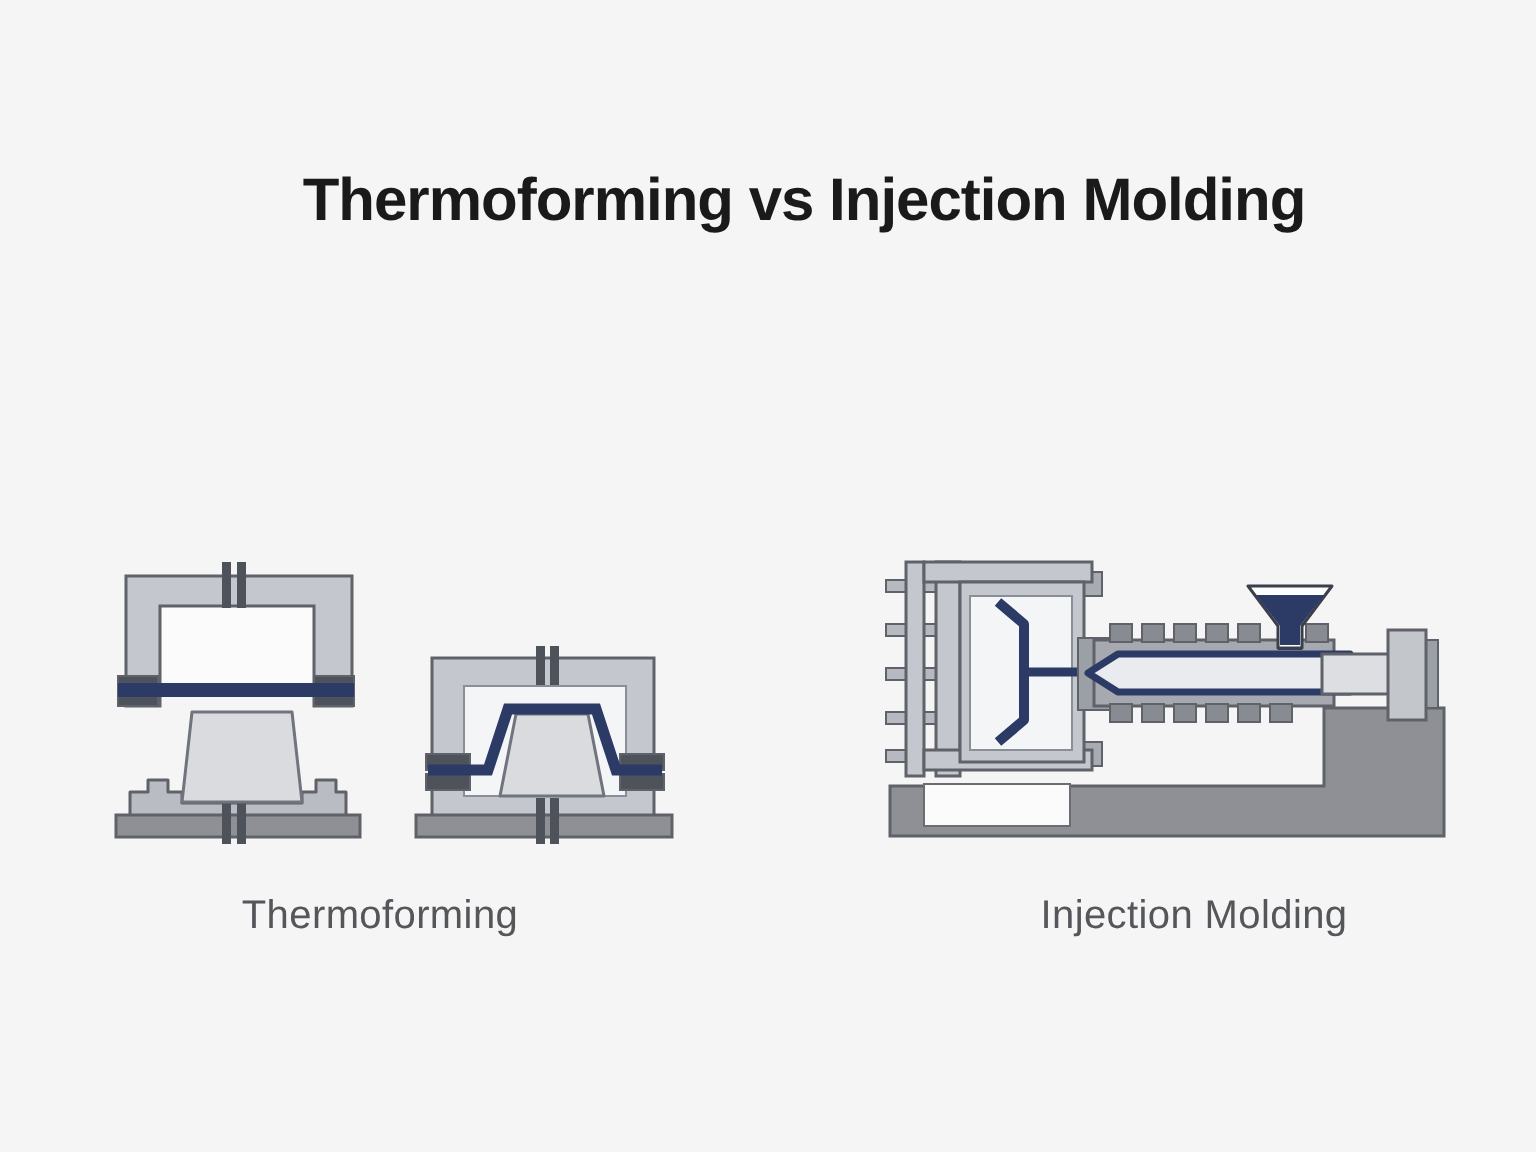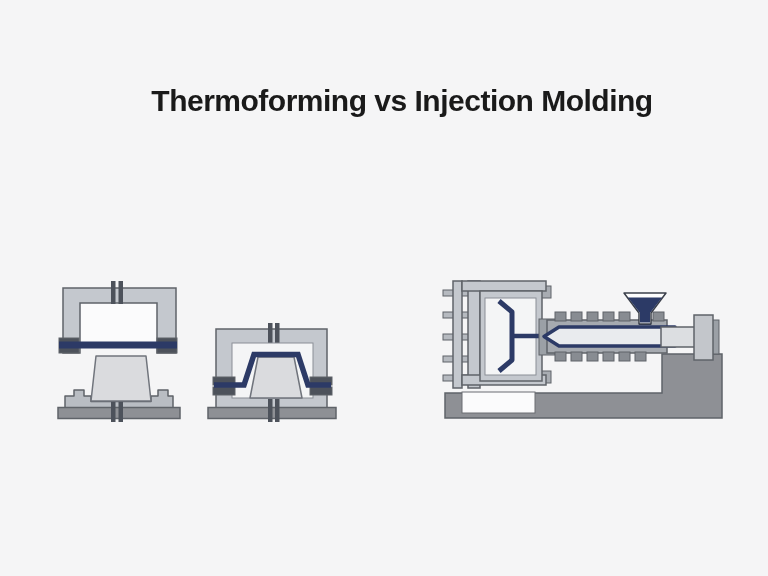--- a/index.html
+++ b/index.html
@@ -140,13 +140,15 @@
         <rect class="plate" x="259" y="40" width="19" height="45"></rect>
         <g>
           <rect class="navyfill" x="204" y="36" width="12" height="14"></rect>
           <polygon class="funnel" points="189,18 231,18 216,38 216,49 204,49 204,38"></polygon>
           <polygon class="navyfill" points="193,22.5 227,22.5 215,38 215,47.5 205,47.5 205,38"></polygon>
         </g>
       </g>
     </svg>
   </figure>
 
+  <figcaption class="fig-label label-thermo">Thermoforming</figcaption>
+  <figcaption class="fig-label label-inject">Injection Molding</figcaption>
 </div>
 
 </body></html>

